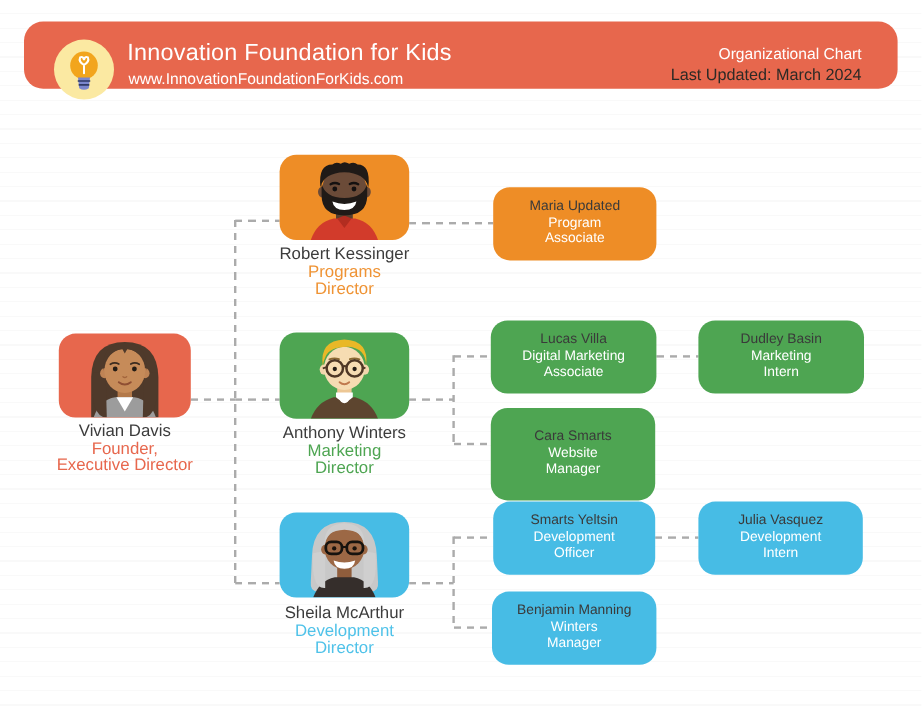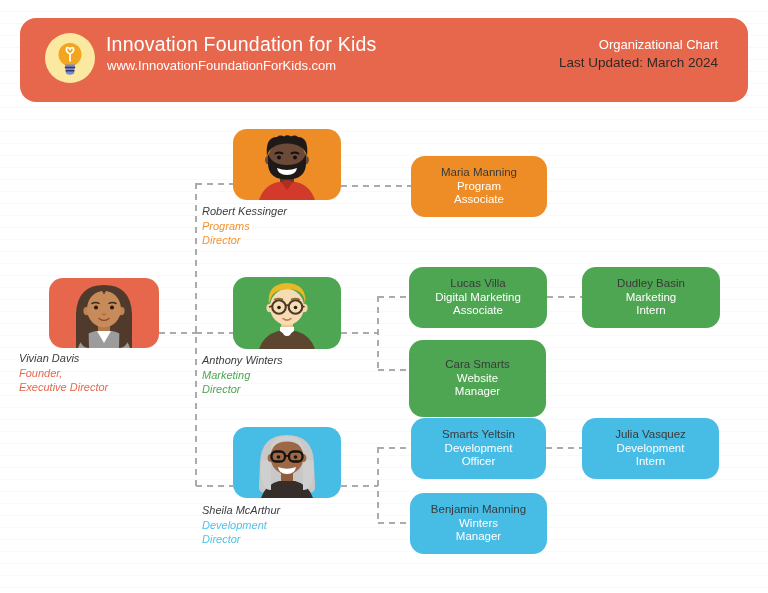--- a/index.html
+++ b/index.html
@@ -5,21 +5,21 @@
   * { margin:0; padding:0; box-sizing:border-box; }
   html,body { background:#ffffff; }
   body { font-family:"Liberation Sans", sans-serif; }
   .canvas {
     position:relative; width:768px; height:593px; background:#ffffff; overflow:hidden;
     background-image:repeating-linear-gradient(180deg, transparent 0 11px, rgba(0,0,0,0.025) 11px 12px);
   }
 
   
   .header {
-    position:absolute; left:20px; top:18px; width:728px; height:84px;
+    position:absolute; left:20px; top:18px; width:728px; height:56px;
     background:#E7674D; border-radius:16px;
   }
   .bulb-badge {
     position:absolute; left:25px; top:15px; width:50px; height:50px;
     border-radius:50%; background:#FBE9A2;
   }
   .bulb-badge svg { position:absolute; left:0; top:0; }
   .header-title {
     position:absolute; left:86px; top:15px; color:#ffffff;
     font-size:19.5px; letter-spacing:0.2px; white-space:nowrap;
@@ -35,22 +35,22 @@
   .person-card {
     position:absolute; border-radius:14px; overflow:hidden;
   }
   .person-card svg { display:block; width:100%; height:100%; }
   .bg-coral { background:#E7674D; }
   .bg-orange { background:#EE8D26; }
   .bg-green  { background:#4EA552; }
   .bg-blue   { background:#47BCE5; }
 
   .card-label {
-    position:absolute; width:170px; 
-    font-size:11px; line-height:14.5px;font-style:italic;
+    position:absolute; width:170px; text-align:center;
+    font-size:14px; line-height:14.5px;
   }
   .cl-name { color:#3C3C3C; }
   .t-coral  { color:#E7674D; }
   .t-orange { color:#EF9334; }
   .t-green  { color:#4EA552; }
   .t-blue   { color:#4FC2E9; }
 
   
   .role-box {
     position:absolute; border-radius:14px;
@@ -207,21 +207,21 @@
       <path d="M45 40 Q46 47 54 47 Q62 47 63 40 Q54 43.6 45 40 Z" fill="#FFFFFF"></path>
     </svg>
   </div>
   <div class="card-label" style="left:202px; top:503px;">
     <div class="cl-name">Sheila McArthur</div>
     <div class="t-blue">Development</div>
     <div class="t-blue">Director</div>
   </div>
 
   <div class="role-box bg-orange" style="left:411px; top:156px; width:136px; height:61px;">
-    <div class="rb-name">Maria Manning</div>
+    <div class="rb-name">Maria Updated</div>
     <div class="rb-line">Program</div>
     <div class="rb-line">Associate</div>
   </div>
 
   <div class="role-box bg-green" style="left:409px; top:267px; width:138px; height:61px;">
     <div class="rb-name">Lucas Villa</div>
     <div class="rb-line">Digital Marketing</div>
     <div class="rb-line">Associate</div>
   </div>
 

